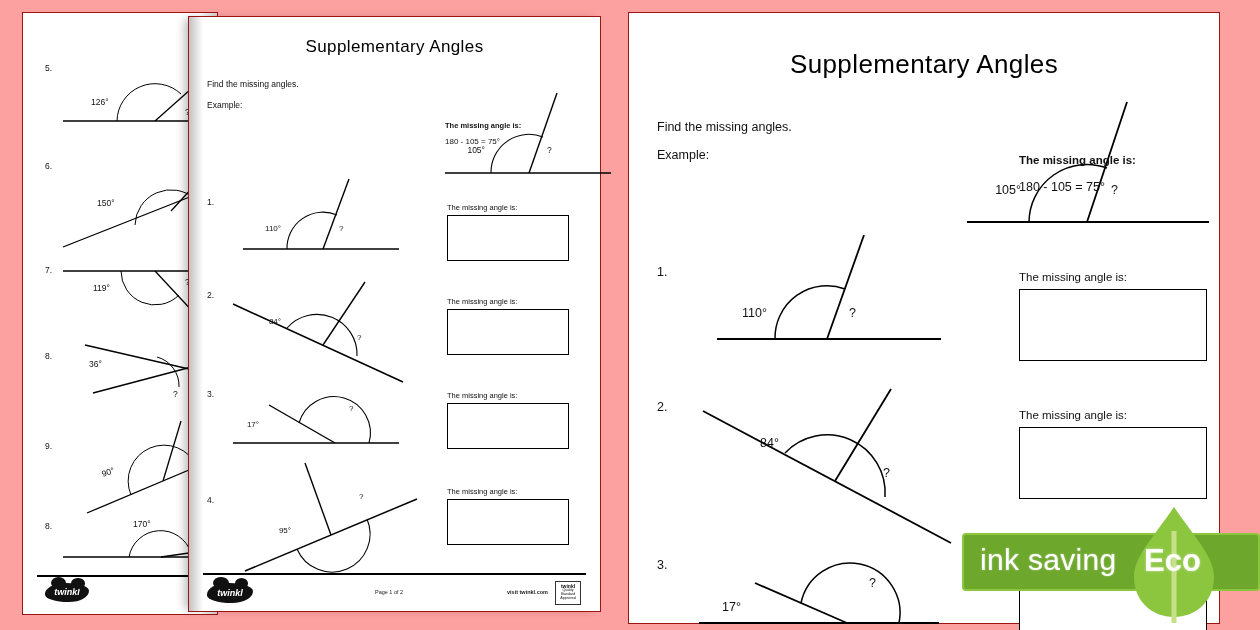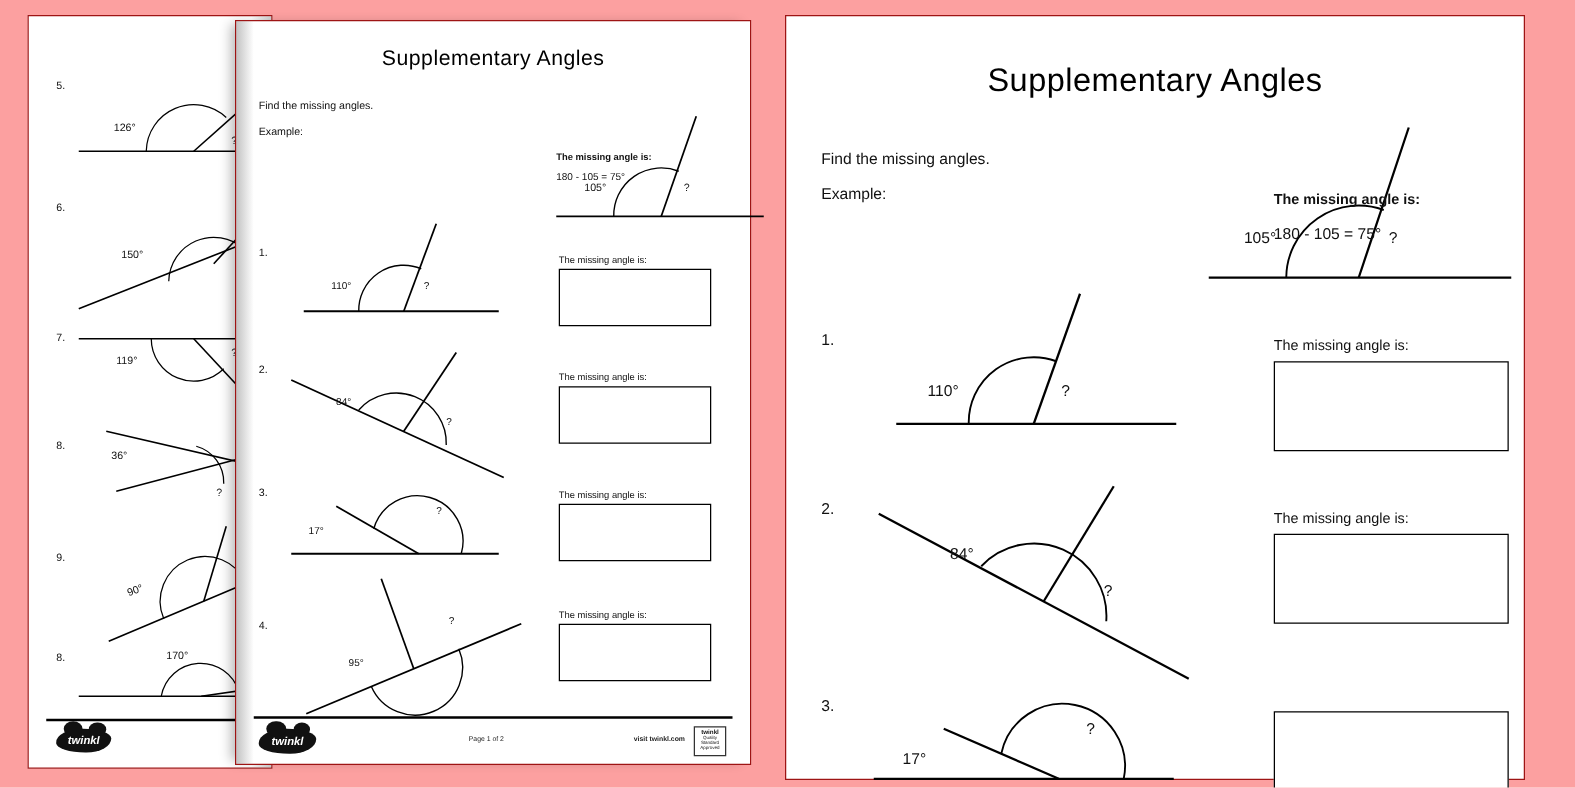--- a/index.html
+++ b/index.html
@@ -316,14 +316,23 @@
     <svg style="position:absolute;left:62px;top:560px;" width="320" height="70">
       <line class="ink" x1="8" y1="50" x2="248" y2="50" stroke-width="1.8"></line>
       <line class="ink" x1="156" y1="50" x2="64" y2="10" stroke-width="1.8"></line>
       <path class="ink" d="M 110 30 A 50 50 0 0 1 208 50" stroke-width="1.5"></path>
       <text class="lbl" x="50" y="38" font-size="12.5" text-anchor="end">17°</text>
       <text class="lbl" x="178" y="14" font-size="12.5">?</text>
     </svg>
     <div class="answer-box" style="position:absolute;left:390px;top:556px;width:188px;height:72px;"></div>
   </div>
 
+  <div id="eco-badge">
+    <div class="eco-bar"></div>
+    <div class="eco-text">ink saving</div>
+    <svg class="eco-leaf" viewBox="0 0 84 118">
+      <path d="M42 2 C 64 34, 82 52, 82 72 C 82 96, 64 112, 42 112 C 20 112, 2 96, 2 72 C 2 52, 20 34, 42 2 Z" fill="#8CC63F"></path>
+      <rect x="39.5" y="26" width="5" height="92" fill="#C6E08A"></rect>
+    </svg>
+    <div class="eco-word">Eco</div>
+  </div>
 
 </div>
 
 </body></html>

